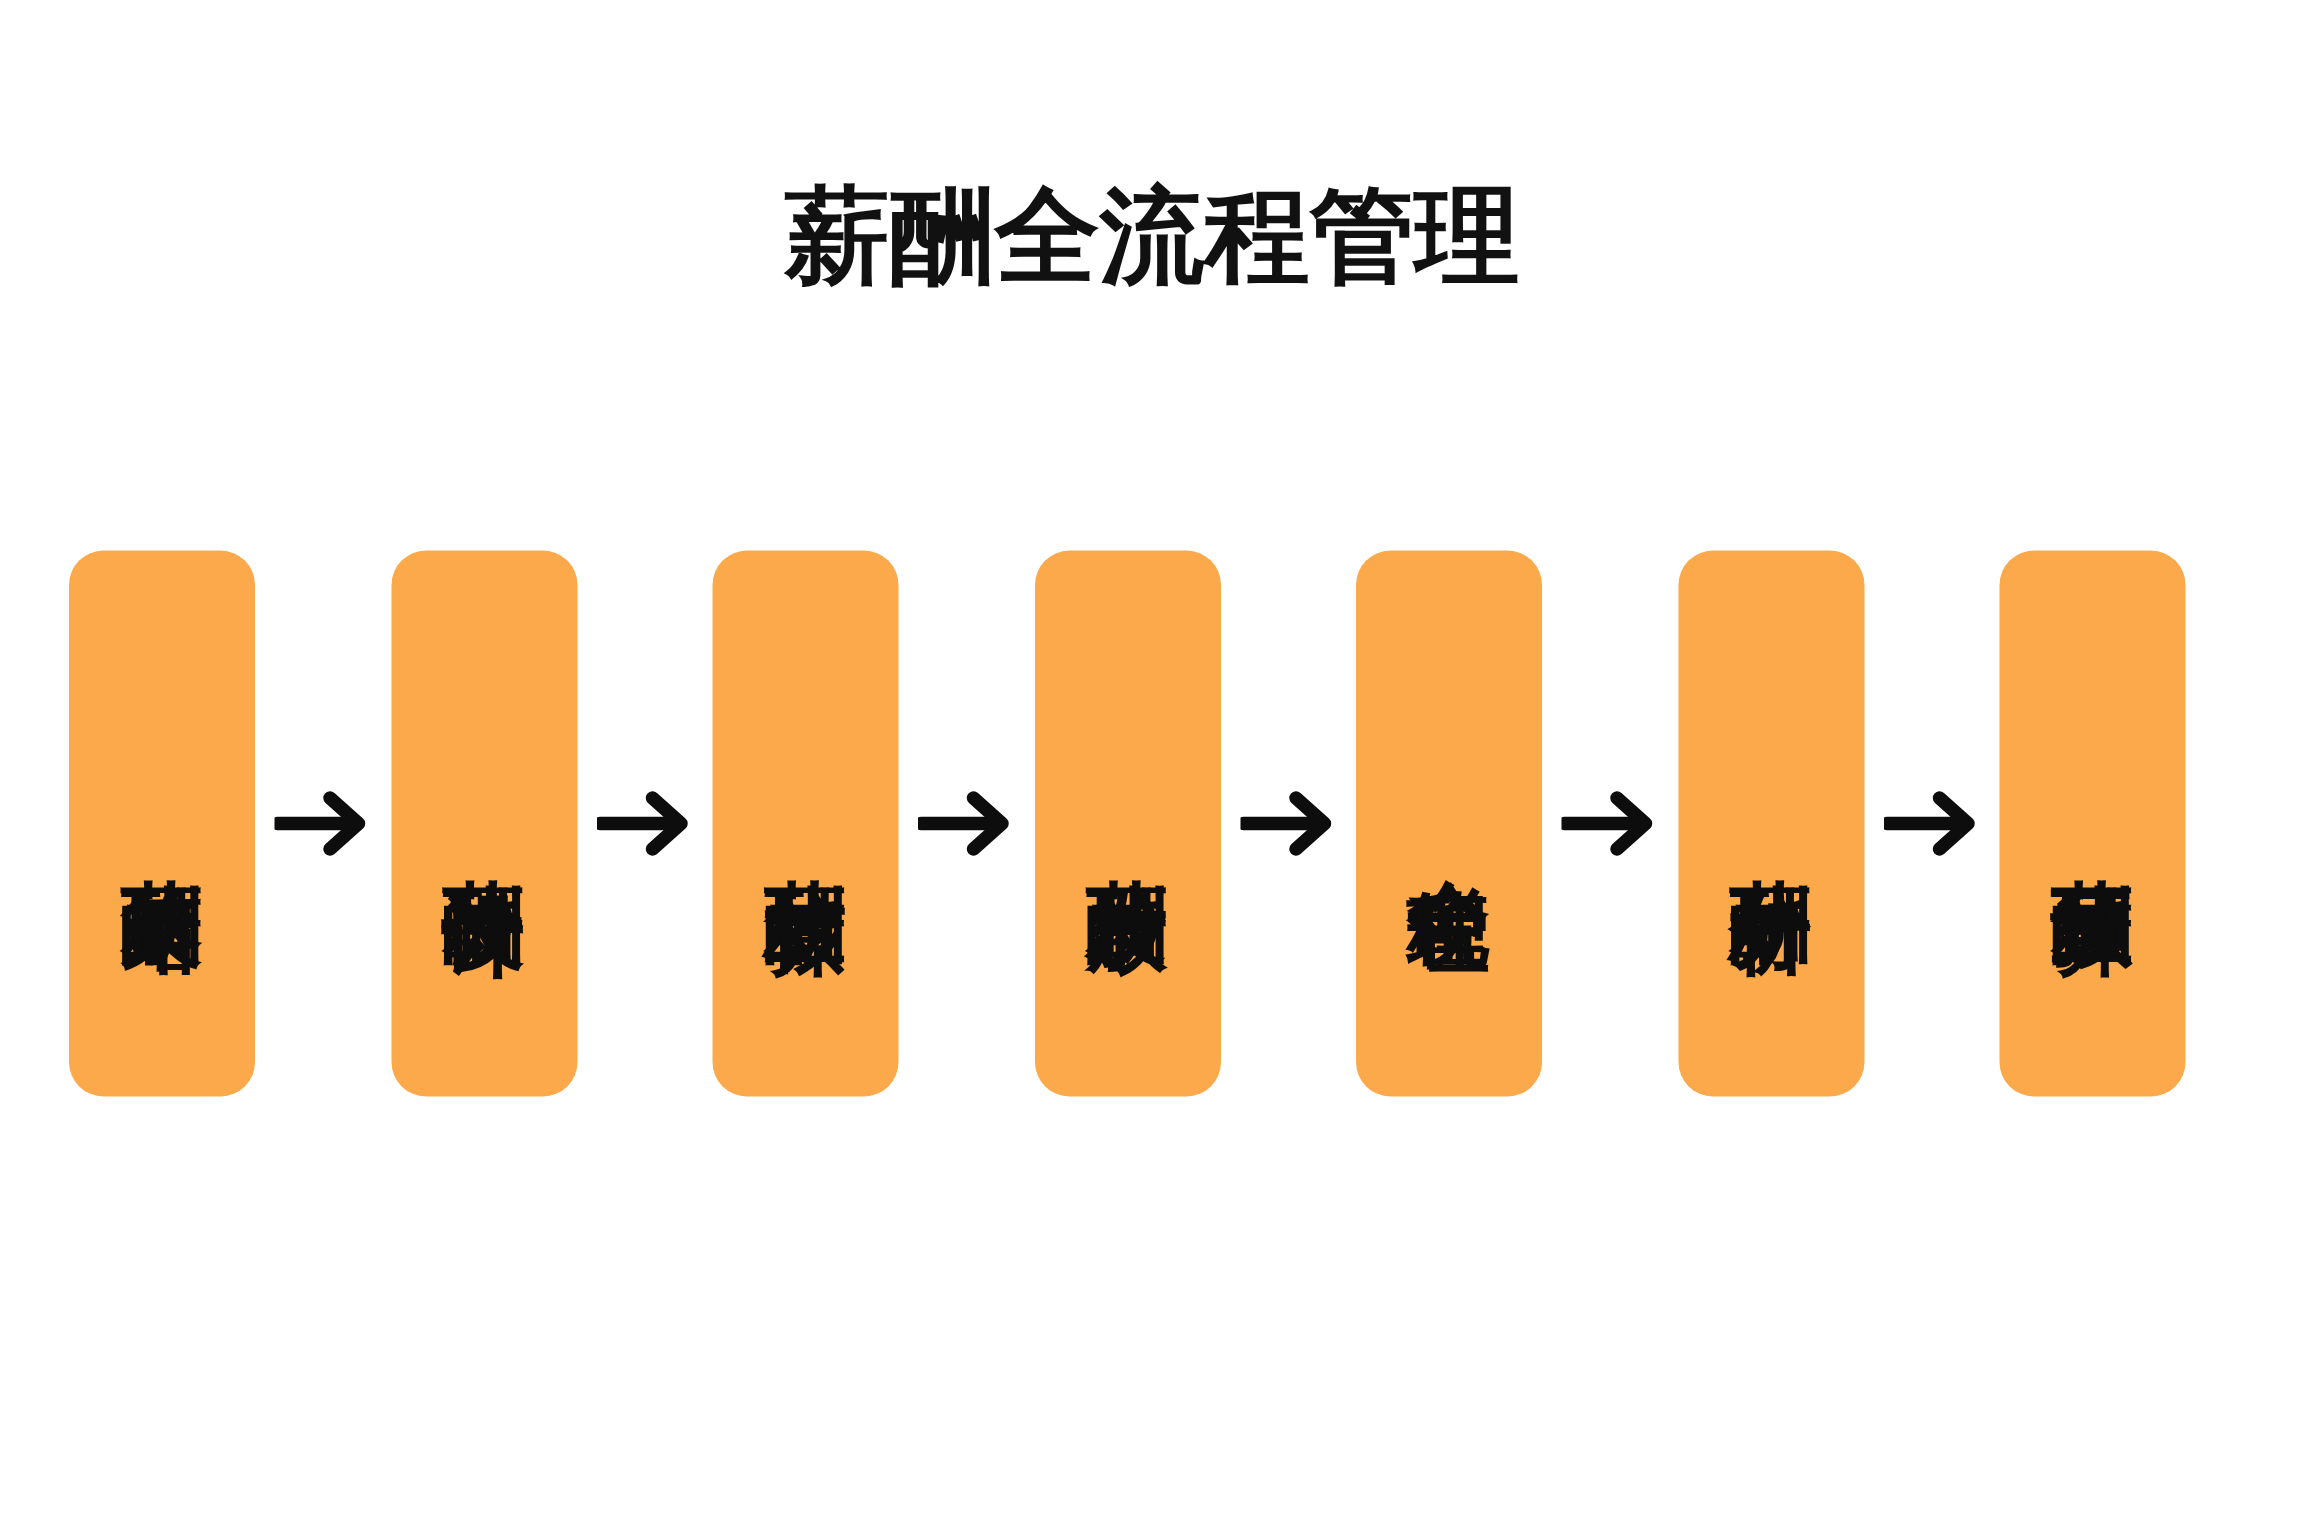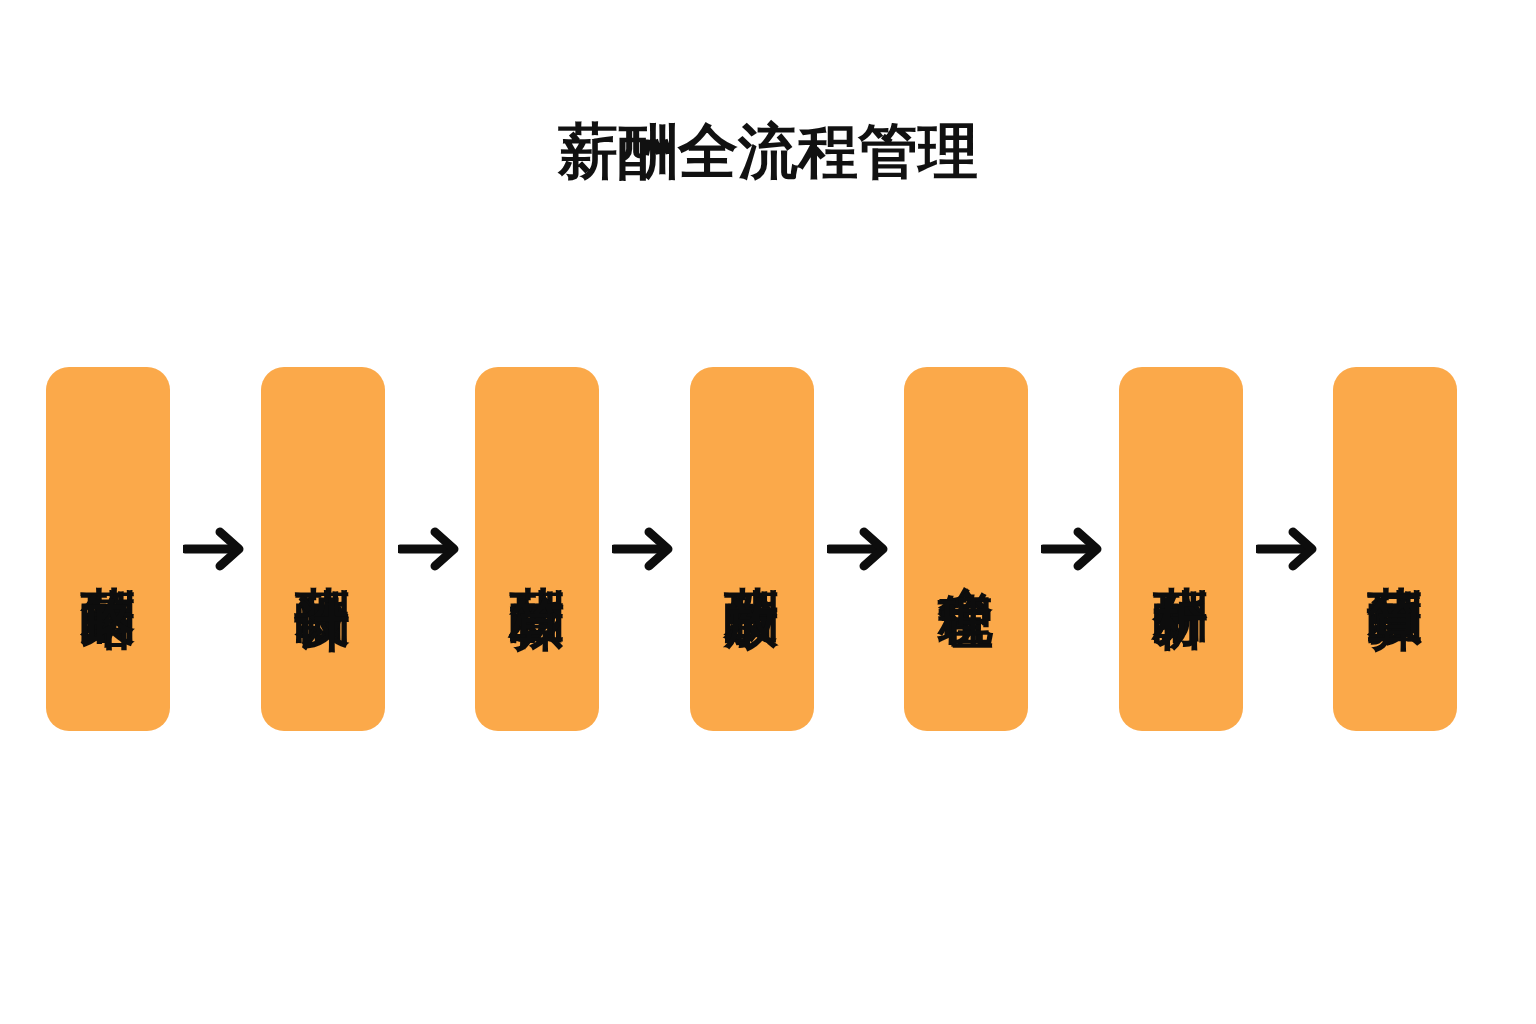--- a/index.html
+++ b/index.html
@@ -21,21 +21,21 @@
     background: #ffffff;
   }
 
   
   #title {
     position: absolute;
     left: 0;
     right: 0;
     top: 118px;
     text-align: center;
-    font-size: 60px;
+    font-size: 70px;
     line-height: 1.12;
     font-weight: 700;
     color: #111111;
     letter-spacing: 0px;
     white-space: nowrap;
     -webkit-font-smoothing: antialiased;
   }
 
   
   #flow {

